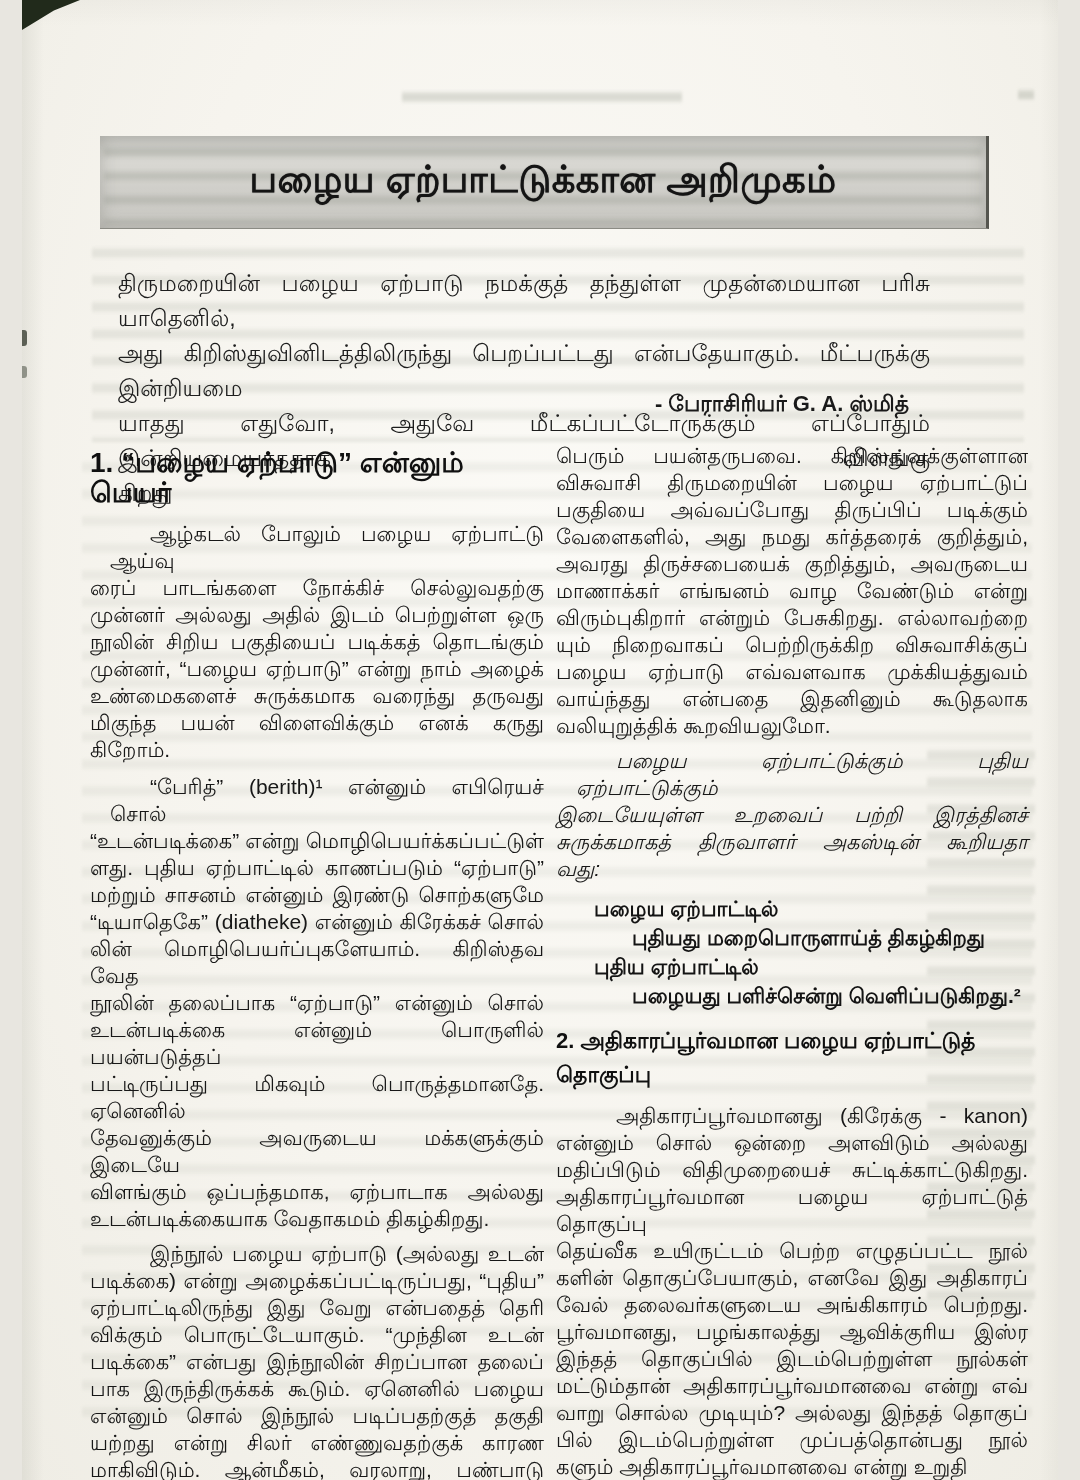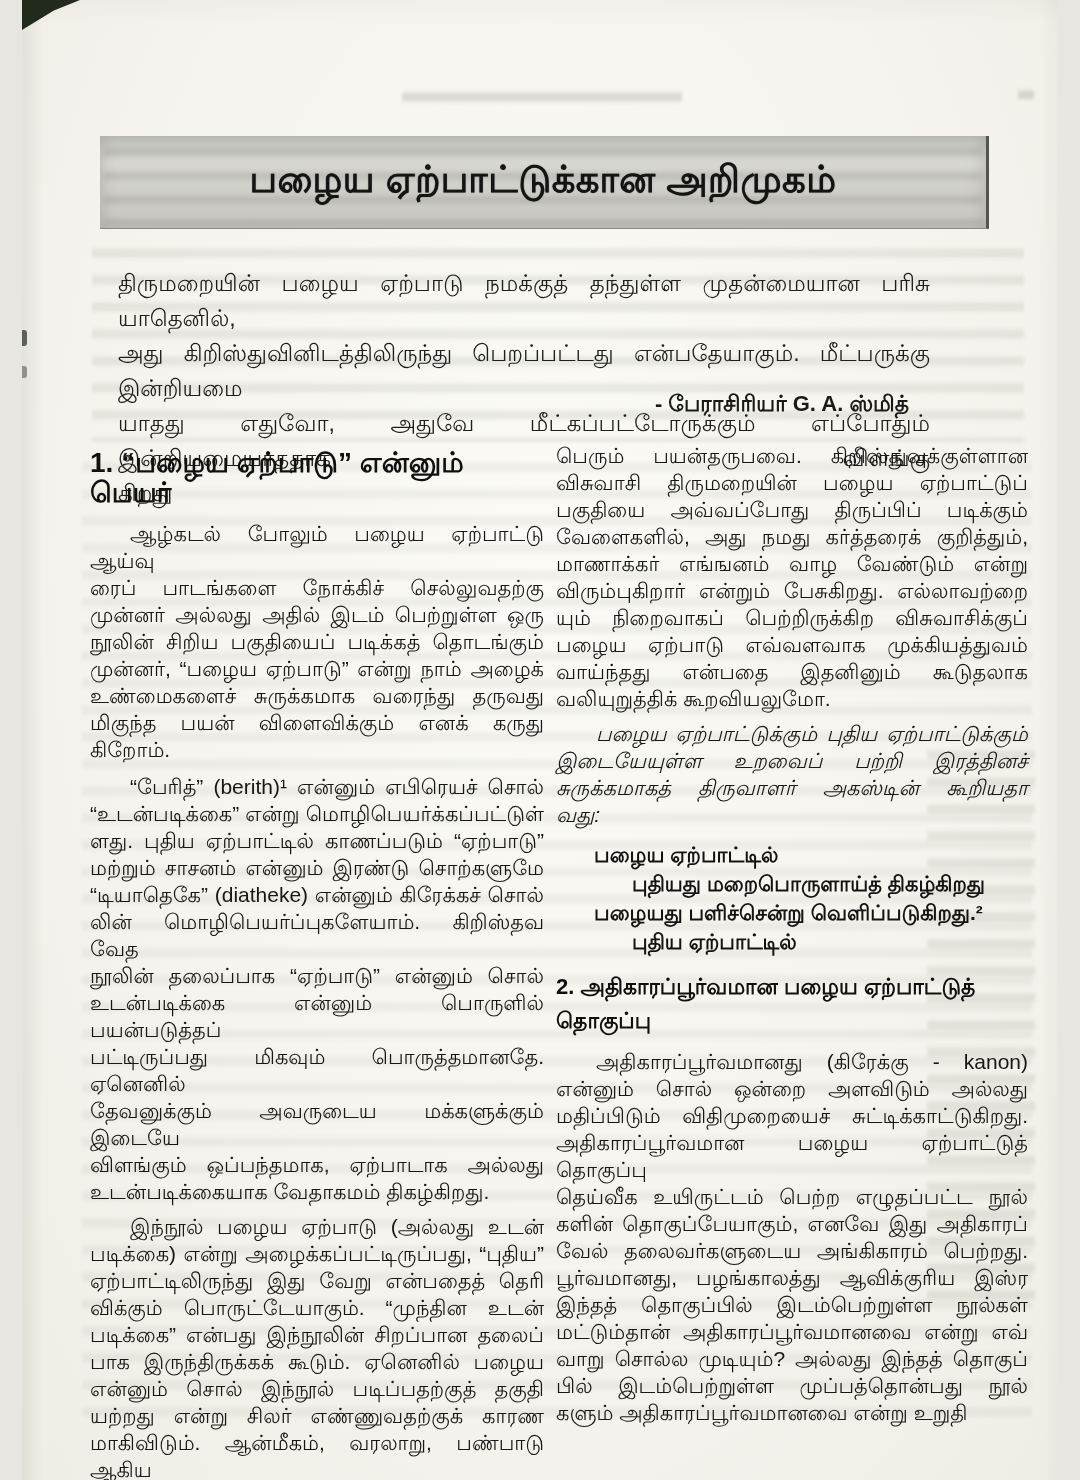--- a/index.html
+++ b/index.html
@@ -64,21 +64,21 @@
   .col-left{left:68px;top:448px;width:454px;}
   .col-right{left:534px;top:442px;width:472px;}
 
   .ln{text-align:justify;text-align-last:justify;}
   .ln-last{text-align-last:left;}
   .nojust .ln{text-align:left;text-align-last:left;}
 
   .h1{font-size:28px;font-weight:bold;line-height:30px;color:#101010;}
   .h2{font-size:22px;font-weight:bold;line-height:34px;color:#101010;margin-top:14px;}
   .para{margin-top:10px;}
-  .para.indent .ln:first-child{text-indent:40px;}
+  .para.indent .ln:first-child{text-indent:40px;margin-left:20px;}
 
   .quote{margin-top:12px;font-weight:600;line-height:29px;font-size:21px;color:#141414;}
   .quote .ln:nth-child(odd){padding-left:38px;}
   .quote .ln:nth-child(even){padding-left:76px;}
 </style>
 </head>
 <body>
 
 <div class="page">
 
@@ -142,38 +142,39 @@
         <div class="ln">மாகிவிடும். ஆன்மீகம், வரலாறு, பண்பாடு ஆகிய</div>
       </div>
   </div>
 
   <div class="col col-right">
     <div class="para" style="margin-top:0;">
         <div class="ln">பெரும் பயன்தருபவை. கிறிஸ்துவுக்குள்ளான</div>
         <div class="ln">விசுவாசி திருமறையின் பழைய ஏற்பாட்டுப்</div>
         <div class="ln">பகுதியை அவ்வப்போது திருப்பிப் படிக்கும்</div>
         <div class="ln">வேளைகளில், அது நமது கர்த்தரைக் குறித்தும்,</div>
+        <div class="ln">அவரது திருச்சபையைக் குறித்தும், அவருடைய</div>
         <div class="ln">மாணாக்கர் எங்ஙனம் வாழ வேண்டும் என்று</div>
         <div class="ln">விரும்புகிறார் என்றும் பேசுகிறது. எல்லாவற்றை</div>
         <div class="ln">யும் நிறைவாகப் பெற்றிருக்கிற விசுவாசிக்குப்</div>
         <div class="ln">பழைய ஏற்பாடு எவ்வளவாக முக்கியத்துவம்</div>
         <div class="ln">வாய்ந்தது என்பதை இதனினும் கூடுதலாக</div>
         <div class="ln ln-last">வலியுறுத்திக் கூறவியலுமோ.</div>
       </div>
     <div class="para indent" style="margin-top:8px;font-style:italic;">
         <div class="ln">பழைய ஏற்பாட்டுக்கும் புதிய ஏற்பாட்டுக்கும்</div>
         <div class="ln">இடையேயுள்ள உறவைப் பற்றி இரத்தினச்</div>
         <div class="ln">சுருக்கமாகத் திருவாளர் அகஸ்டின் கூறியதா</div>
         <div class="ln ln-last">வது:</div>
       </div>
     <div class="quote nojust">
         <div class="ln">பழைய ஏற்பாட்டில்</div>
         <div class="ln">புதியது மறைபொருளாய்த் திகழ்கிறது</div>
+        <div class="ln">புதிய ஏற்பாட்டில்</div>
         <div class="ln ln-last">பழையது பளிச்சென்று வெளிப்படுகிறது.²</div>
-        <div class="ln">புதிய ஏற்பாட்டில்</div>
       </div>
     <div class="h2 nojust">
         <div class="ln">2. அதிகாரப்பூர்வமான பழைய ஏற்பாட்டுத்</div>
         <div class="ln ln-last">தொகுப்பு</div>
       </div>
     <div class="para indent">
         <div class="ln">அதிகாரப்பூர்வமானது (கிரேக்கு - kanon)</div>
         <div class="ln">என்னும் சொல் ஒன்றை அளவிடும் அல்லது</div>
         <div class="ln">மதிப்பிடும் விதிமுறையைச் சுட்டிக்காட்டுகிறது.</div>
         <div class="ln">அதிகாரப்பூர்வமான பழைய ஏற்பாட்டுத் தொகுப்பு</div>

